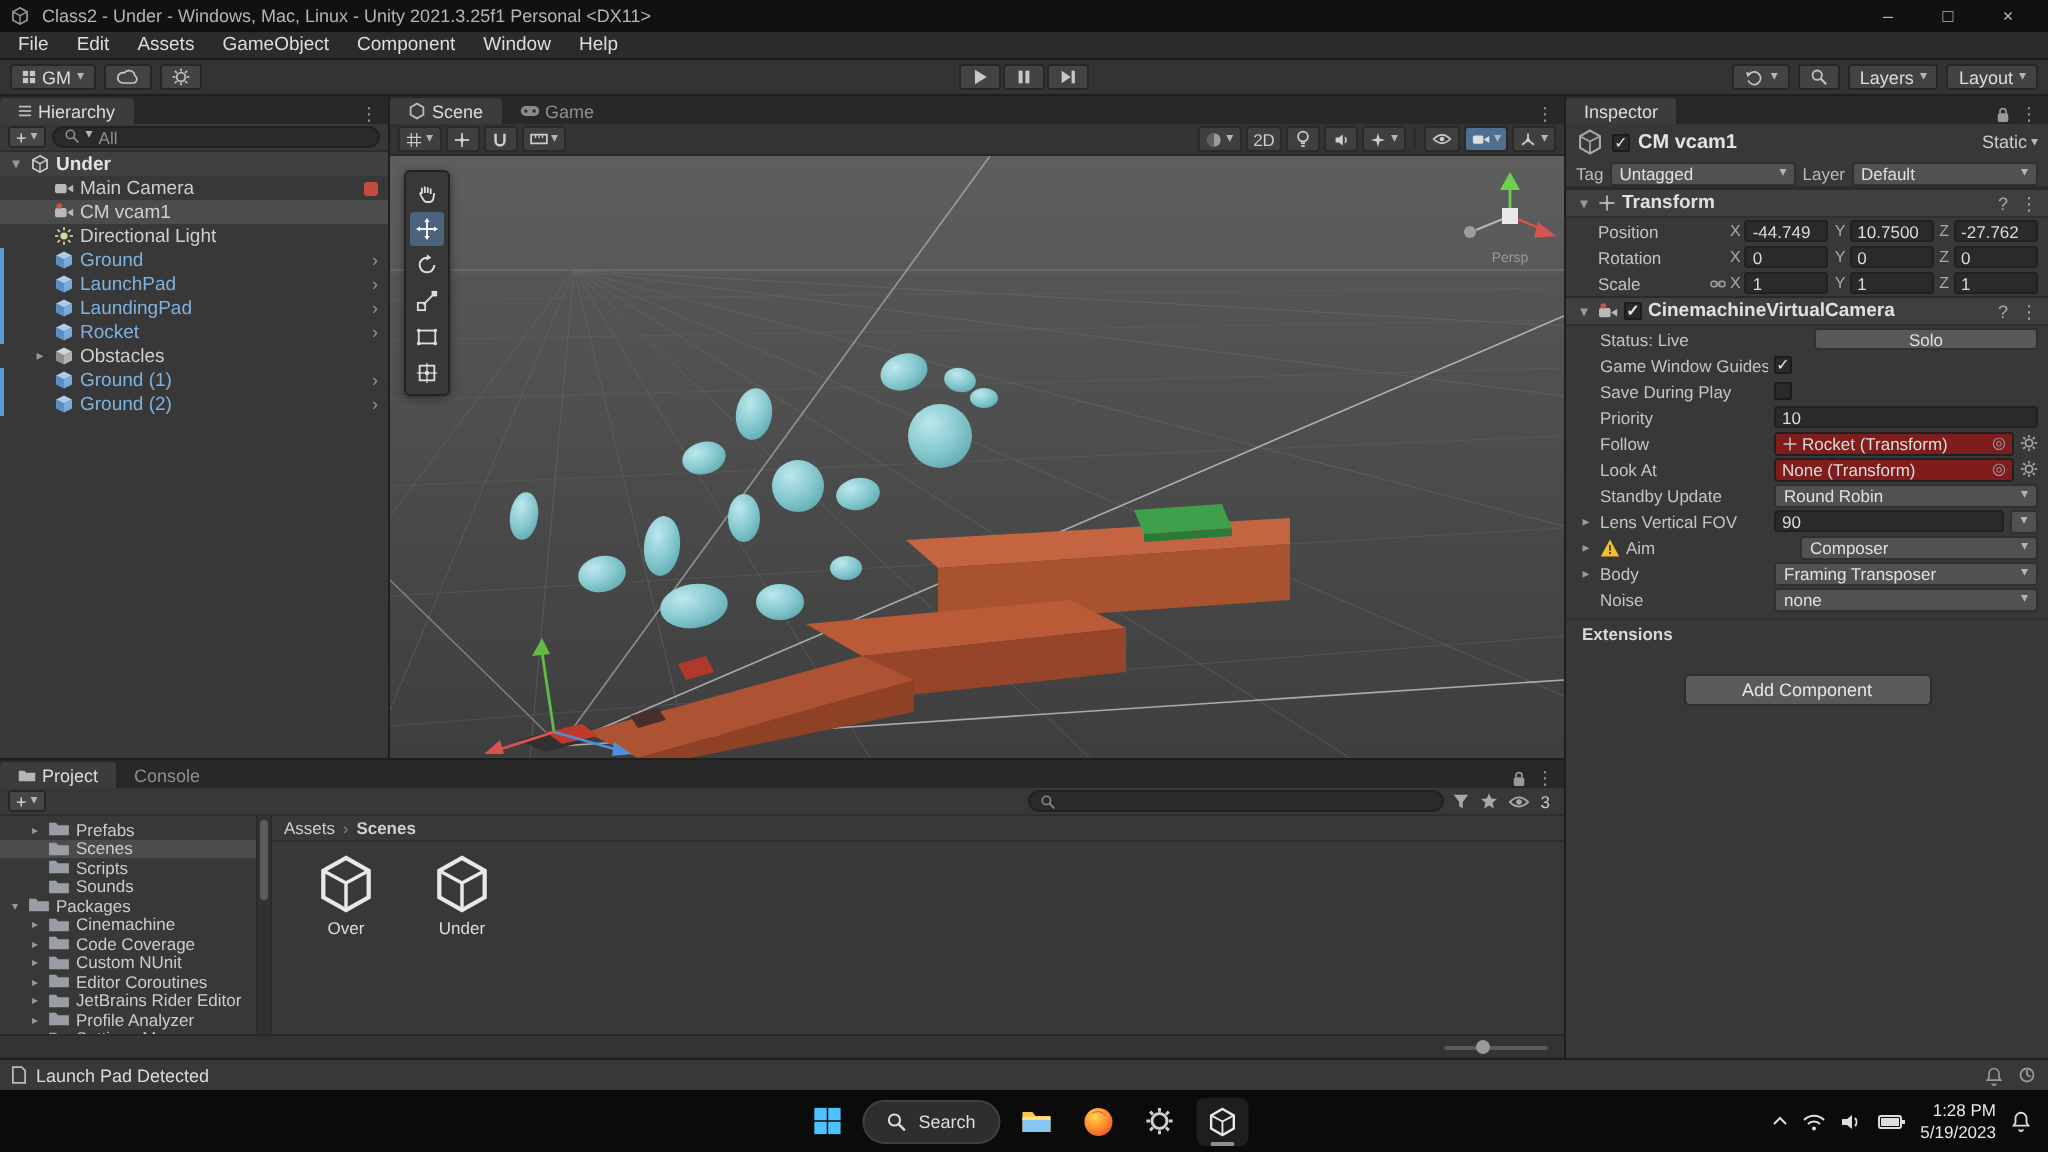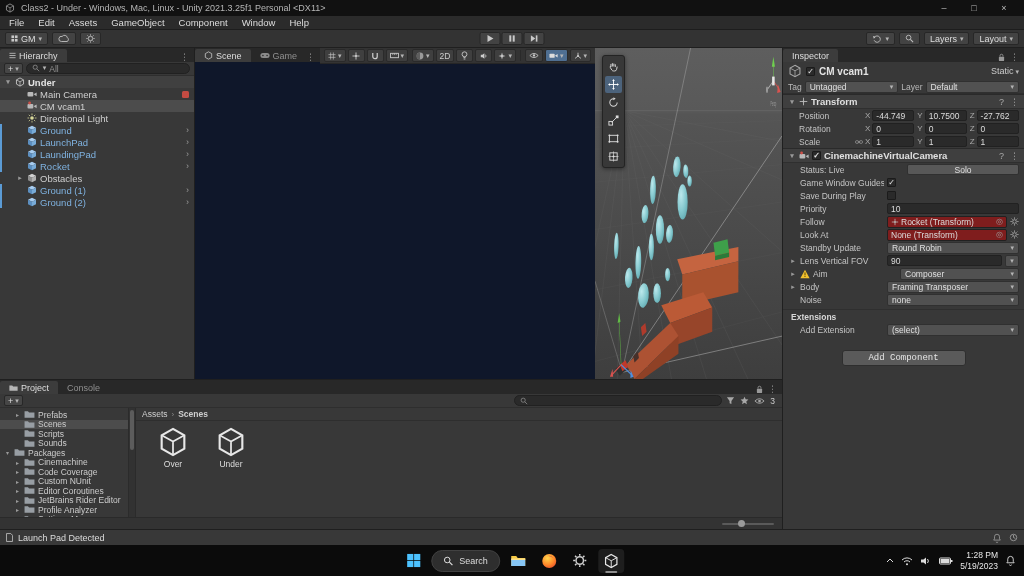--- a/index.html
+++ b/index.html
@@ -33,21 +33,21 @@
 .search-box{flex:1;height:11px;background:#2a2a2a;border:1px solid #212121;border-radius:6px;display:flex;gap:3px;padding:0 5px;color:#909090;font-size:8.5px}
 .h-scene-row{height:12px;display:flex;align-items:center;gap:3px;padding:0 4px;background:#404040;font-weight:bold;color:#e2e2e2;font-size:9.5px}
 .h-row{height:12px;display:flex;align-items:center;gap:3px;padding:0 5px 0 16px;font-size:9.5px;color:#cfcfcf;position:relative}
 .h-row.selected{background:#4c4c4c}
 .h-row.prefab .h-label{color:#7fb2e0}
 .h-row.prefab::before{content:"";position:absolute;left:0;top:0;bottom:0;width:2px;background:#5b9bd5}
 .h-arrow{width:8px;font-size:7px;color:#999;text-align:center;flex:0 0 auto}
 .h-chev{margin-left:auto;color:#9a9a9a;font-size:9px}
 .h-badge{margin-left:auto;width:7px;height:7px;background:#c34b42;border-radius:1.5px}
 
-.centerpanel{flex:1;display:flex;flex-direction:row;background:#0f172a;min-width:0}
+.centerpanel{flex:1;display:flex;flex-direction:column;background:#0f766e;min-width:0}
 .scene-toolbar{height:16px;background:#333;border-bottom:1px solid #262626;display:flex;align-items:center;padding:0 4px;gap:2px;flex:0 0 auto}
 .sbtn{height:13px;min-width:17px;background:#3f3f3f;border:1px solid #2a2a2a;border-radius:2px;display:flex;align-items:center;justify-content:center;gap:2px;padding:0 3px;color:#ccc;font-size:8.5px}
 .sbtn.active{background:#4f6f92}
 .sep{width:1px;height:11px;background:#2a2a2a;margin:0 2px}
 .spacer{flex:1}
 .viewport{flex:1;position:relative;overflow:hidden}
 .viewport>svg.scene{position:absolute;inset:0;width:100%;height:100%}
 .tool-palette{position:absolute;left:7px;top:7px;width:23px;background:#383838;border:1px solid #232323;border-radius:3px;box-shadow:0 1px 4px rgba(0,0,0,.45);display:flex;flex-direction:column;padding:2px;gap:1px}
 .tp-btn{height:17px;border-radius:2px;display:flex;align-items:center;justify-content:center}
 .tp-btn.selected{background:#4c637c}
@@ -74,21 +74,21 @@
 .cm-label{width:84px;white-space:nowrap;overflow:hidden;flex:0 0 auto}
 .grow{flex:1}
 .solo-btn{margin-left:auto;width:112px;height:11px;background:#585858;border:1px solid #303030;border-radius:2px;color:#e0e0e0;font-size:8.5px;font-family:inherit}
 .ubox{width:9px;height:9px;background:#2a2a2a;border:1px solid #1b1b1b;border-radius:1px;display:flex;align-items:center;justify-content:center;font-size:8px;color:#e8e8e8;flex:0 0 auto}
 .obj-field{height:12px;background:#7f1d1d;border:1px solid #212121;border-radius:2px;display:flex;align-items:center;gap:2px;padding:0 3px;font-size:8.5px;color:#dcdcdc;min-width:0}
 .obj-txt{flex:1;white-space:nowrap;overflow:hidden}
 .picker{color:#9a9a9a;font-size:8px}
 .cm-section{border-top:1px solid #2f2f2f;margin-top:3px;height:14px}
 .sect-label{font-weight:bold;color:#d8d8d8;padding-left:2px;font-size:8.5px}
 .add-comp-wrap{display:flex;justify-content:center;padding-top:14px}
-.add-comp{width:124px;height:16px;background:#5a5a5a;border:1px solid #2e2e2e;border-radius:3px;color:#e6e6e6;font-size:9px;font-family:Liberation Mono, monospace}
+.add-comp{width:124px;height:16px;background:#5a5a5a;border:1px solid #2e2e2e;border-radius:3px;color:#e6e6e6;font-size:9px;font-family:Liberation Sans, sans-serif}
 
 .project{flex:1;background:#383838;border-top:1px solid #1f1f1f;display:flex;flex-direction:column;min-height:0}
 .p-toolbar{height:14px;display:flex;align-items:center;gap:4px;padding:0 4px;border-bottom:1px solid #2e2e2e;flex:0 0 auto}
 .p-search{width:208px;height:11px;background:#2a2a2a;border:1px solid #212121;border-radius:6px;display:flex;align-items:center;gap:3px;padding:0 5px;color:#8a8a8a;font-size:8.5px}
 .p-tool-icons{display:flex;align-items:center;gap:5px;padding-right:3px;color:#ccc;font-size:8.5px}
 .p-body{flex:1;display:flex;min-height:0}
 .p-tree{width:128px;overflow:hidden;padding-top:2px}
 .p-row{height:9.5px;display:flex;align-items:center;gap:3px;font-size:8.5px;color:#ccc;white-space:nowrap}
 .p-row.selected{background:#4c4c4c}
 .p-arrow{width:7px;font-size:6px;color:#999;text-align:center;flex:0 0 auto}
@@ -1160,28 +1160,20 @@
               <span class="fold"></span>
               <span class="cm-label">Noise</span>
               <span class="udrop grow">
                 <span>none</span>
                 <span class="darr">▾</span>
               </span>
             </div>
             <div class="cm-row cm-section">
               <span class="sect-label">Extensions</span>
             </div>
-            <div class="cm-row">
-              <span class="fold"></span>
-              <span class="cm-label">Add Extension</span>
-              <span class="udrop grow">
-                <span>(select)</span>
-                <span class="darr">▾</span>
-              </span>
-            </div>
           </div>
         <div class="add-comp-wrap">
           <button class="add-comp">Add Component</button>
         </div>
       </div>
     </div>
   </div>
 
   <div class="statusbar">
     <span>

